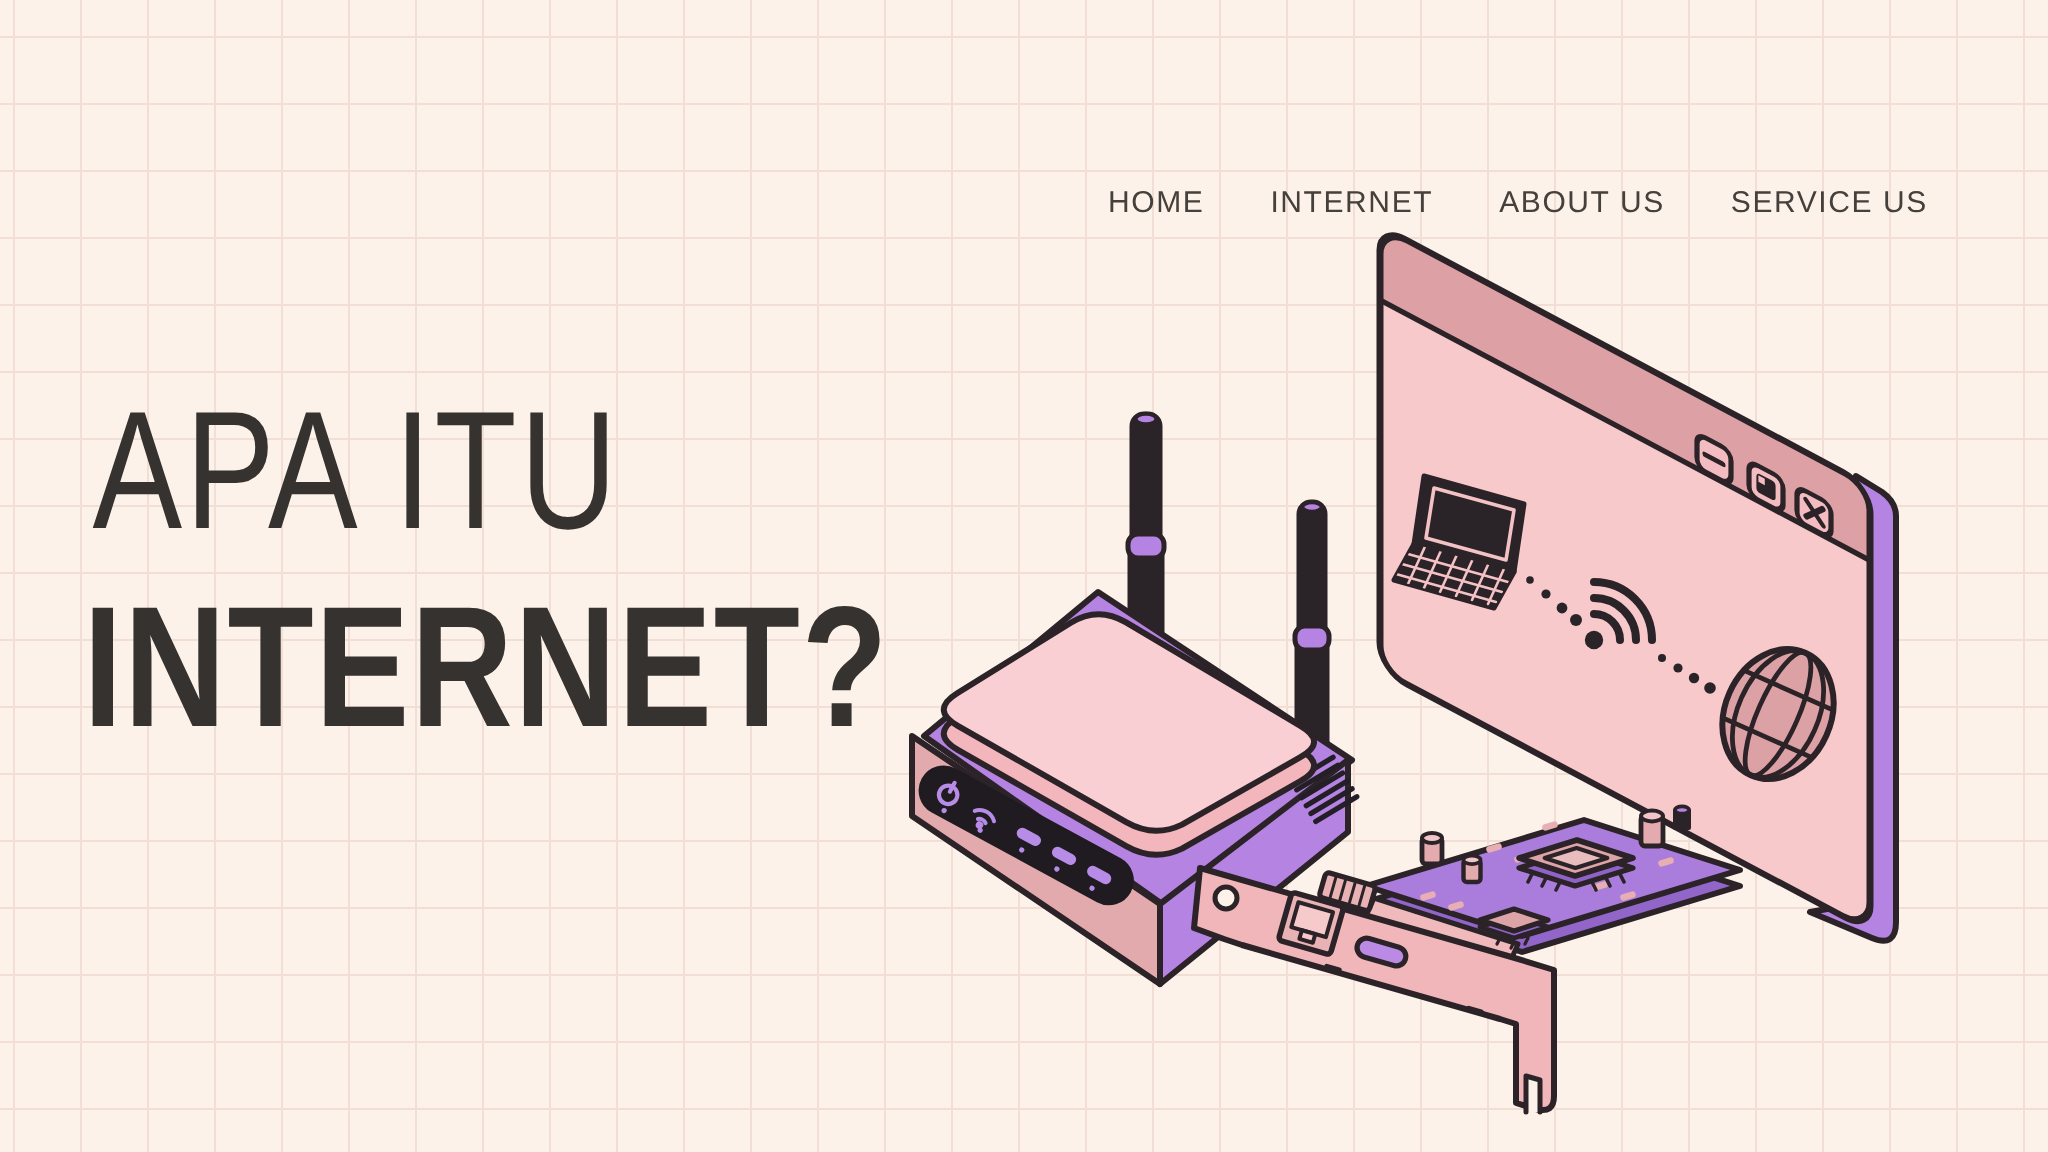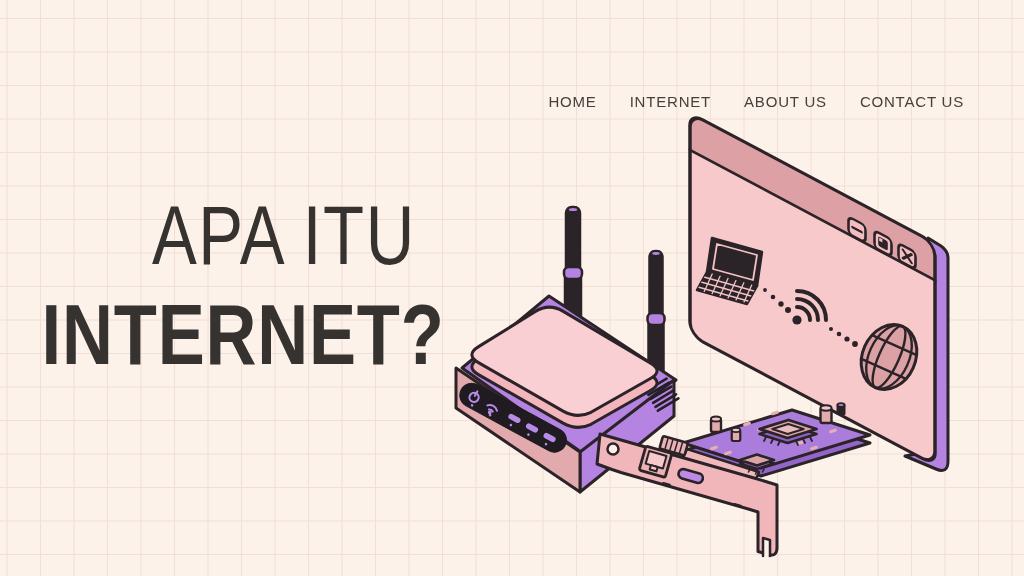--- a/index.html
+++ b/index.html
@@ -13,41 +13,41 @@
     background-size:33.5px 33.5px;
     background-position:6.5px 18px;
   }
   .nav{
     position:absolute;top:61px;right:60px;
     display:flex;gap:33px;align-items:center;
     font-size:15px;letter-spacing:0.8px;color:#45403b;font-weight:400;margin-top:32px;
   }
   .nav span{cursor:pointer;white-space:nowrap;}
   .headline{
-    position:absolute;left:0;top:193px;width:462px;text-align:right;color:#35322f;
+    position:absolute;left:0;top:193px;width:462px;text-align:left;color:#35322f;
   }
   .headline .l1{
     font-size:84px;font-weight:400;line-height:1.0;letter-spacing:2px;
     transform:scaleX(0.80);
   }
   .headline .l2{
     font-size:86px;font-weight:700;line-height:1.0;letter-spacing:1px;
     margin-top:14px;transform:scaleX(0.82);
   }
   svg{position:absolute;left:0;top:0;}
   svg *{stroke-linejoin:round;stroke-linecap:round;}
 </style>
 </head>
 <body>
 
 <nav class="nav">
   <span>HOME</span>
   <span>INTERNET</span>
   <span>ABOUT US</span>
-  <span>CONTACT US</span>
+  <span>SERVICE US</span>
 </nav>
 
 <div class="headline">
   <div class="l1">APA ITU</div>
   <div class="l2">INTERNET?</div>
 </div>
 
 <svg width="1024" height="576" viewBox="0 0 1024 576">
 
   <g>

